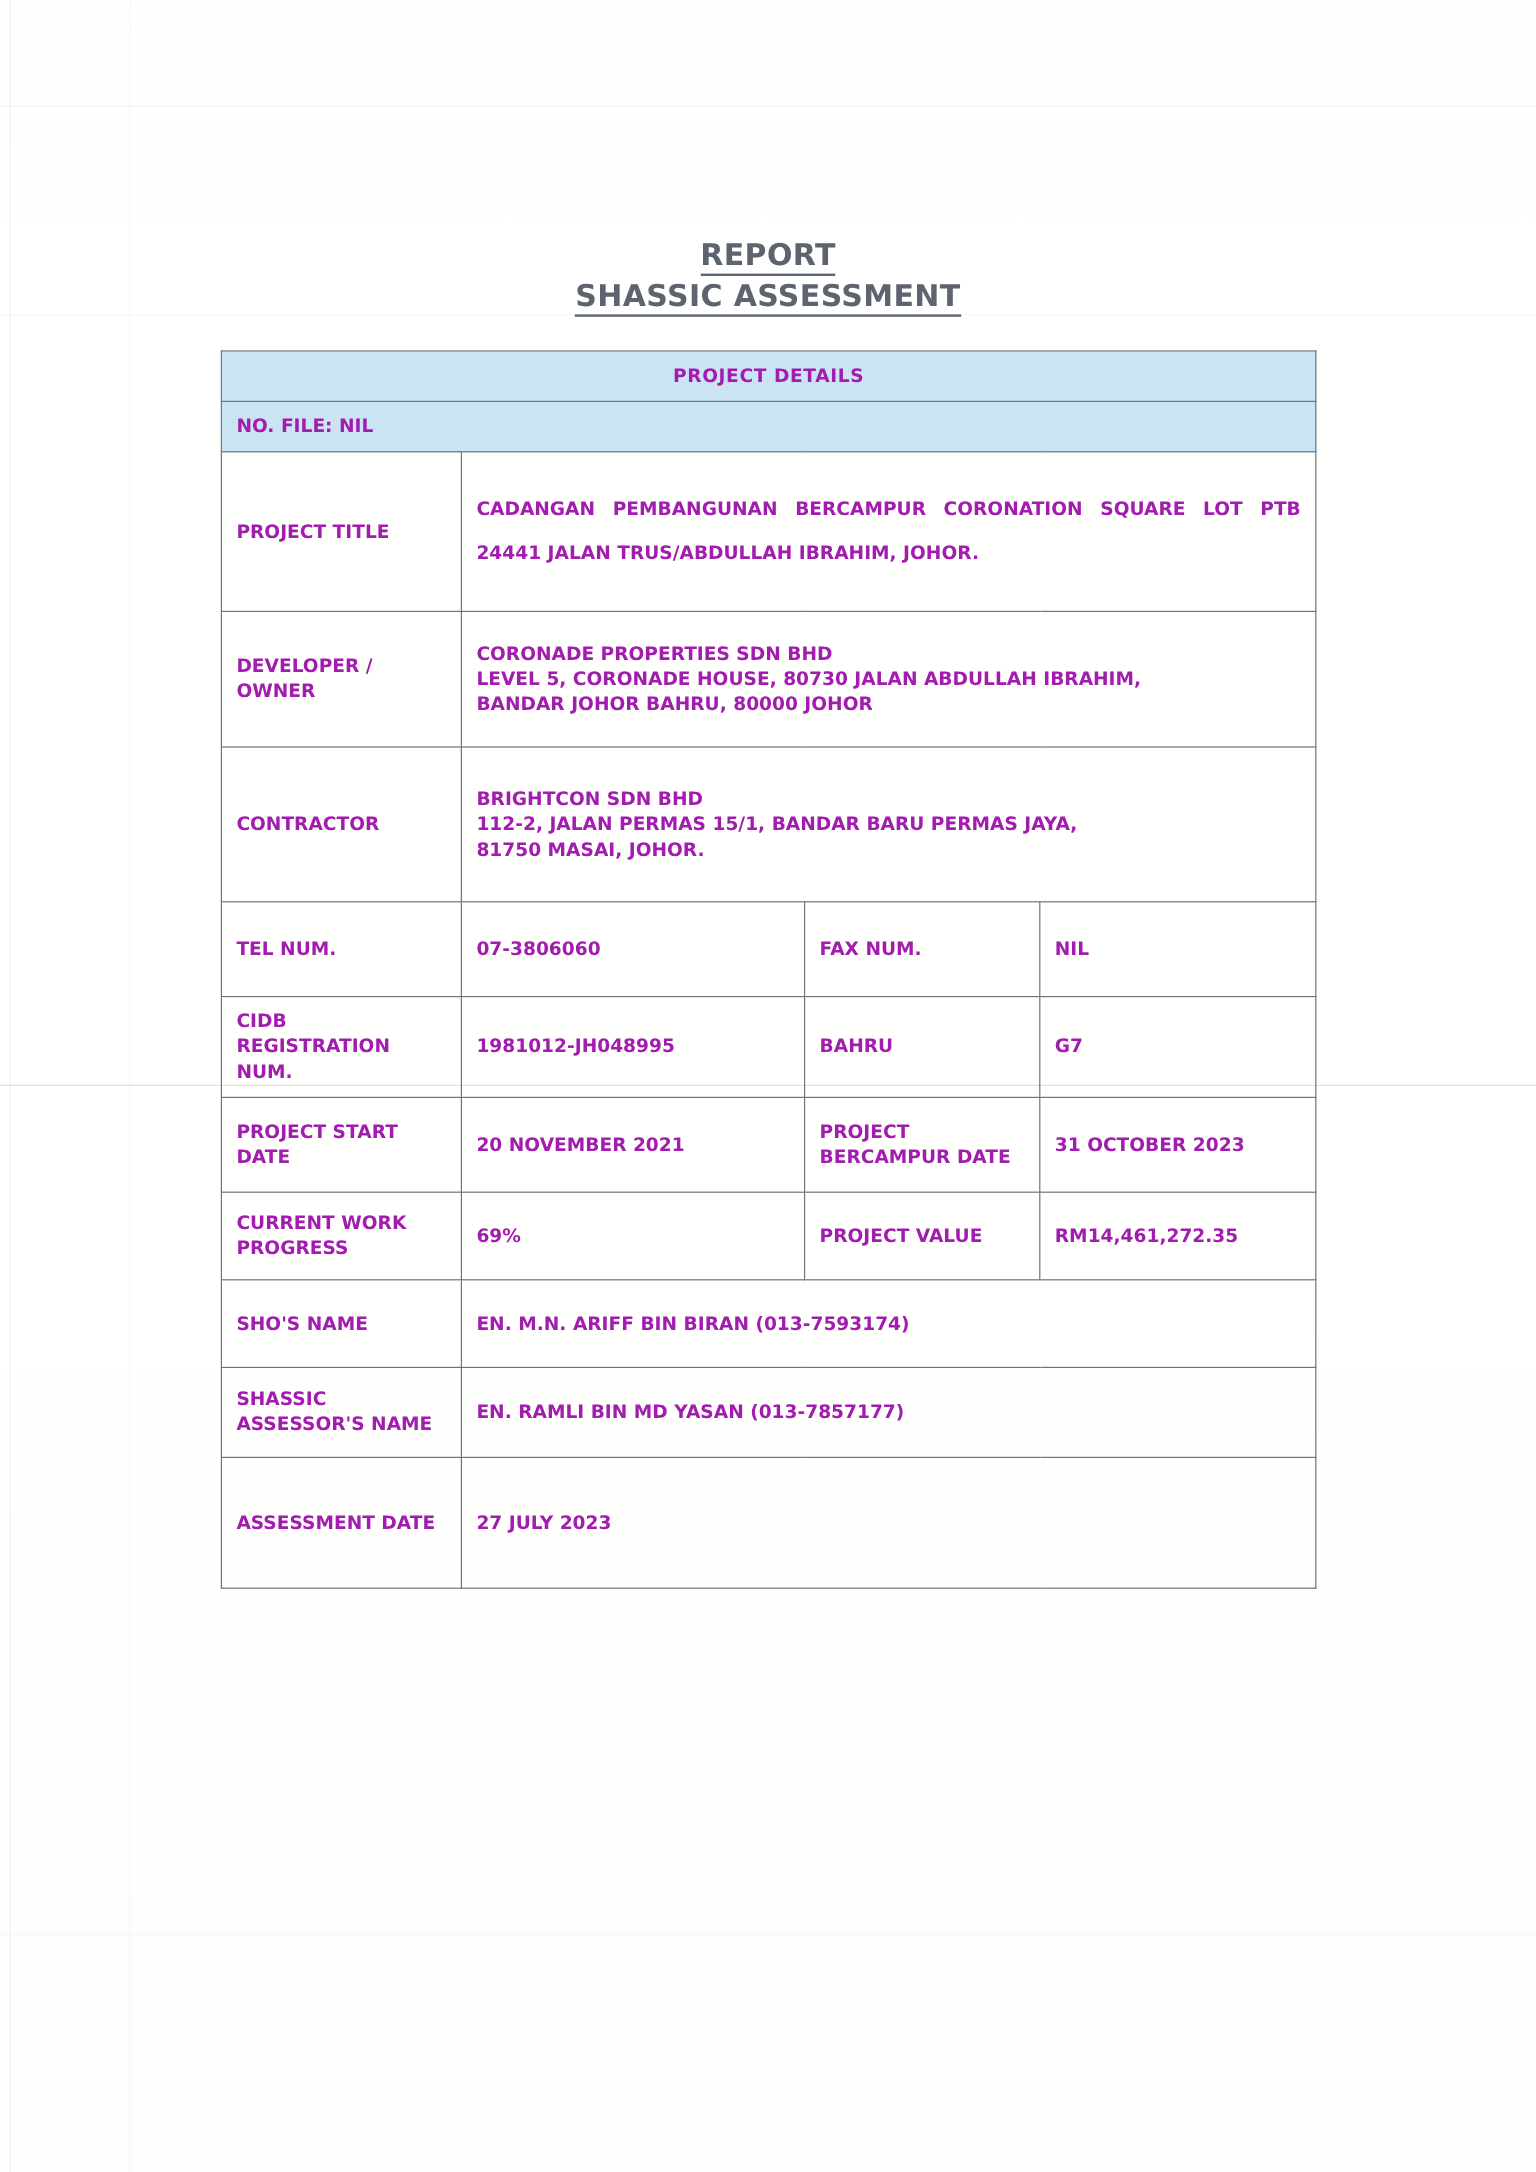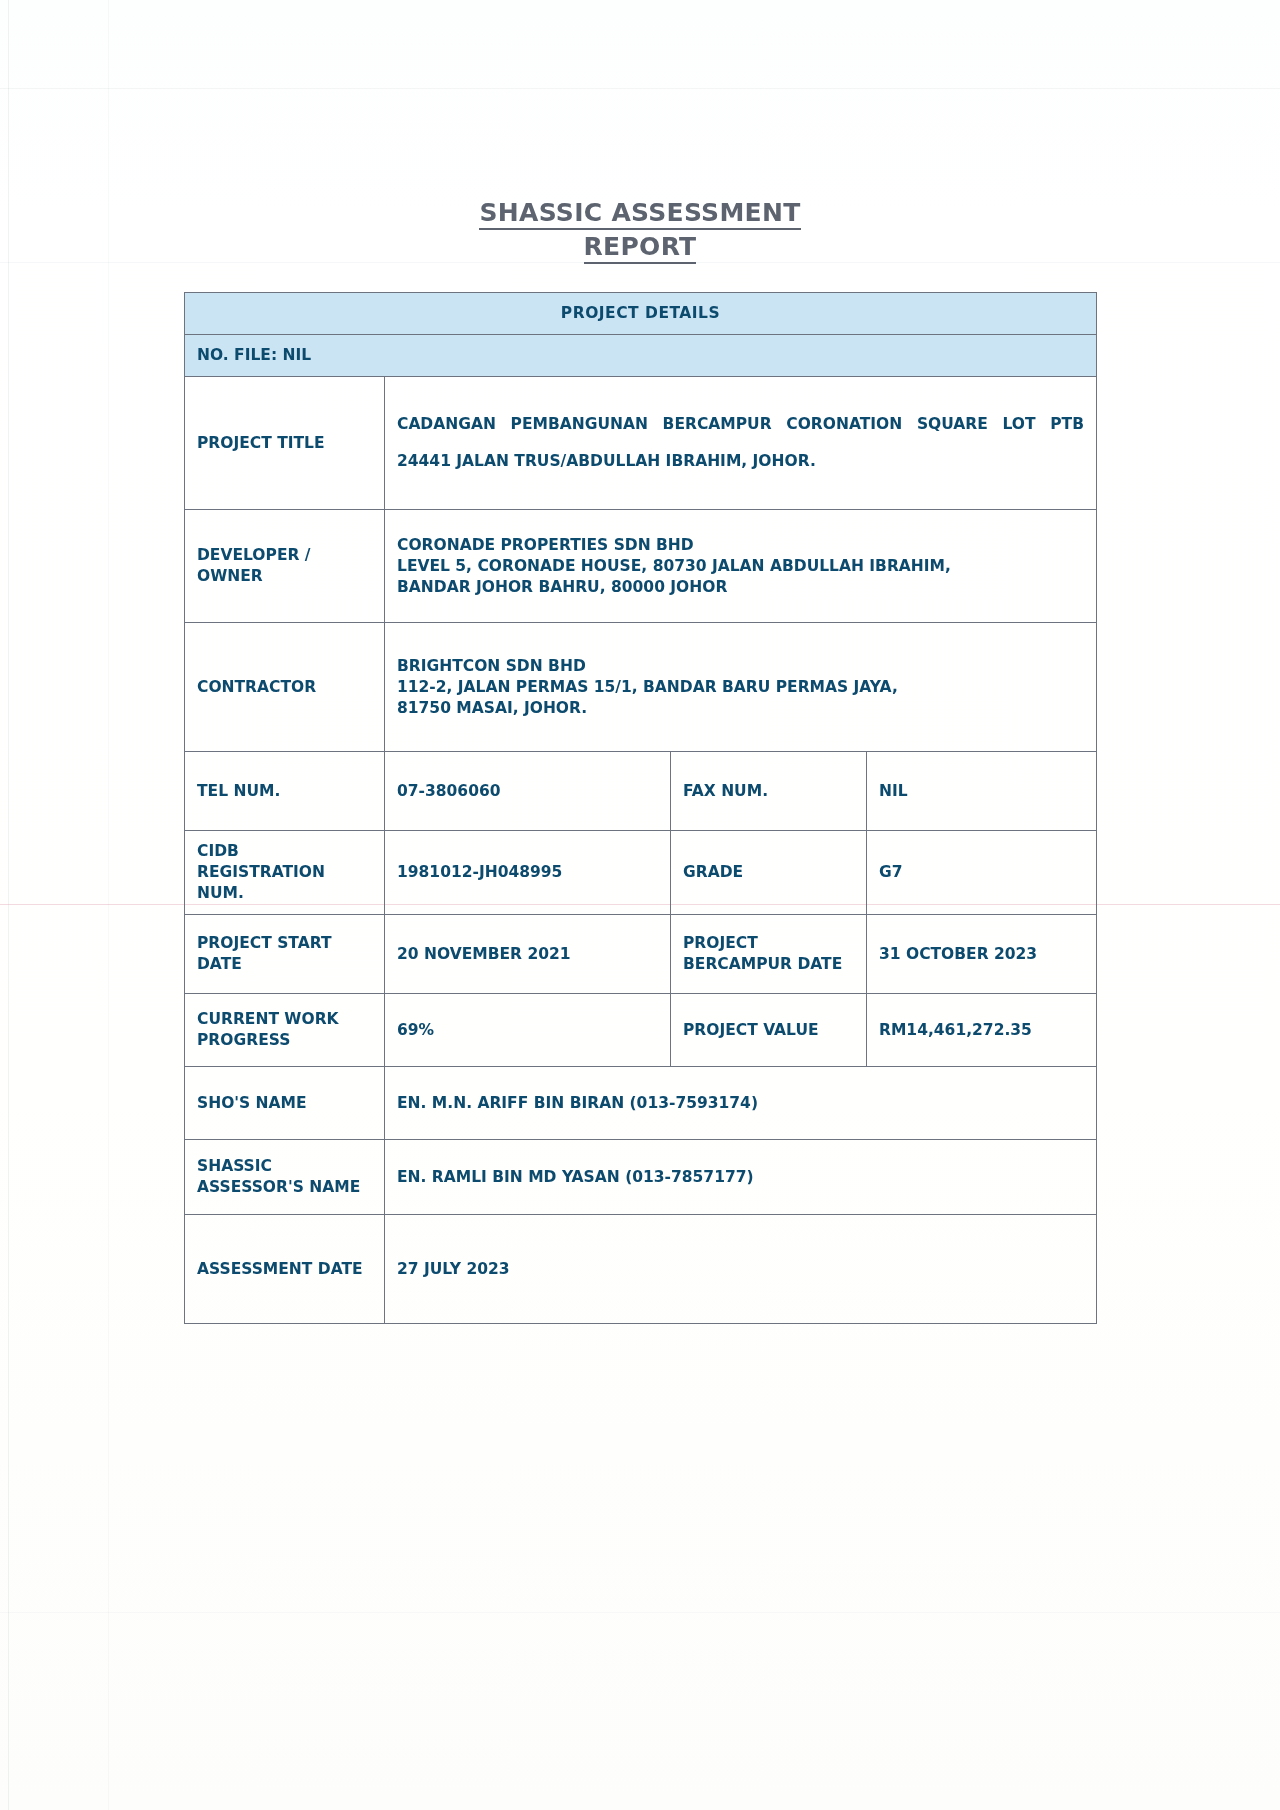--- a/index.html
+++ b/index.html
@@ -63,21 +63,21 @@
     width: 912px;
   }
 
   table.details {
     width: 912px;
     border-collapse: collapse;
     table-layout: fixed;
   }
   table.details td {
     border: 1px solid #6d7480;
-    color: #0c4a6e;
+    color: #a21caf;
     font-weight: bold;
     font-size: 15.5px;
     vertical-align: middle;
     padding: 10px 12px;
     line-height: 21px;
   }
 
   .hdr-row td {
     background: #cbe4f4;
     text-align: center;
@@ -122,22 +122,22 @@
 <div class="artifact fold-v-left"></div>
 <div class="artifact fold-v-left2"></div>
 <div class="artifact fold-h-1"></div>
 <div class="artifact fold-h-2"></div>
 <div class="artifact fold-h-3"></div>
 <div class="artifact fold-h-4"></div>
 
 <div class="doc">
 
   <div class="titles">
+    <div class="title-line"><span>REPORT</span></div>
     <div class="title-line"><span>SHASSIC ASSESSMENT</span></div>
-    <div class="title-line"><span>REPORT</span></div>
   </div>
 
   <div class="table-wrap">
     <table class="details">
       <colgroup>
         <col style="width:200px">
         <col style="width:286px">
         <col style="width:196px">
         <col style="width:230px">
       </colgroup>
@@ -189,21 +189,21 @@
         <td>NIL</td>
       </tr>
 
       <tr class="row-h2">
         <td>
           <span>CIDB</span><br>
           <span>REGISTRATION</span><br>
           <span>NUM.</span>
         </td>
         <td>1981012-JH048995</td>
-        <td>GRADE</td>
+        <td>BAHRU</td>
         <td>G7</td>
       </tr>
 
       <tr class="row-h3">
         <td>
           <span>PROJECT START</span><br>
           <span>DATE</span>
         </td>
         <td>20 NOVEMBER 2021</td>
         <td>

